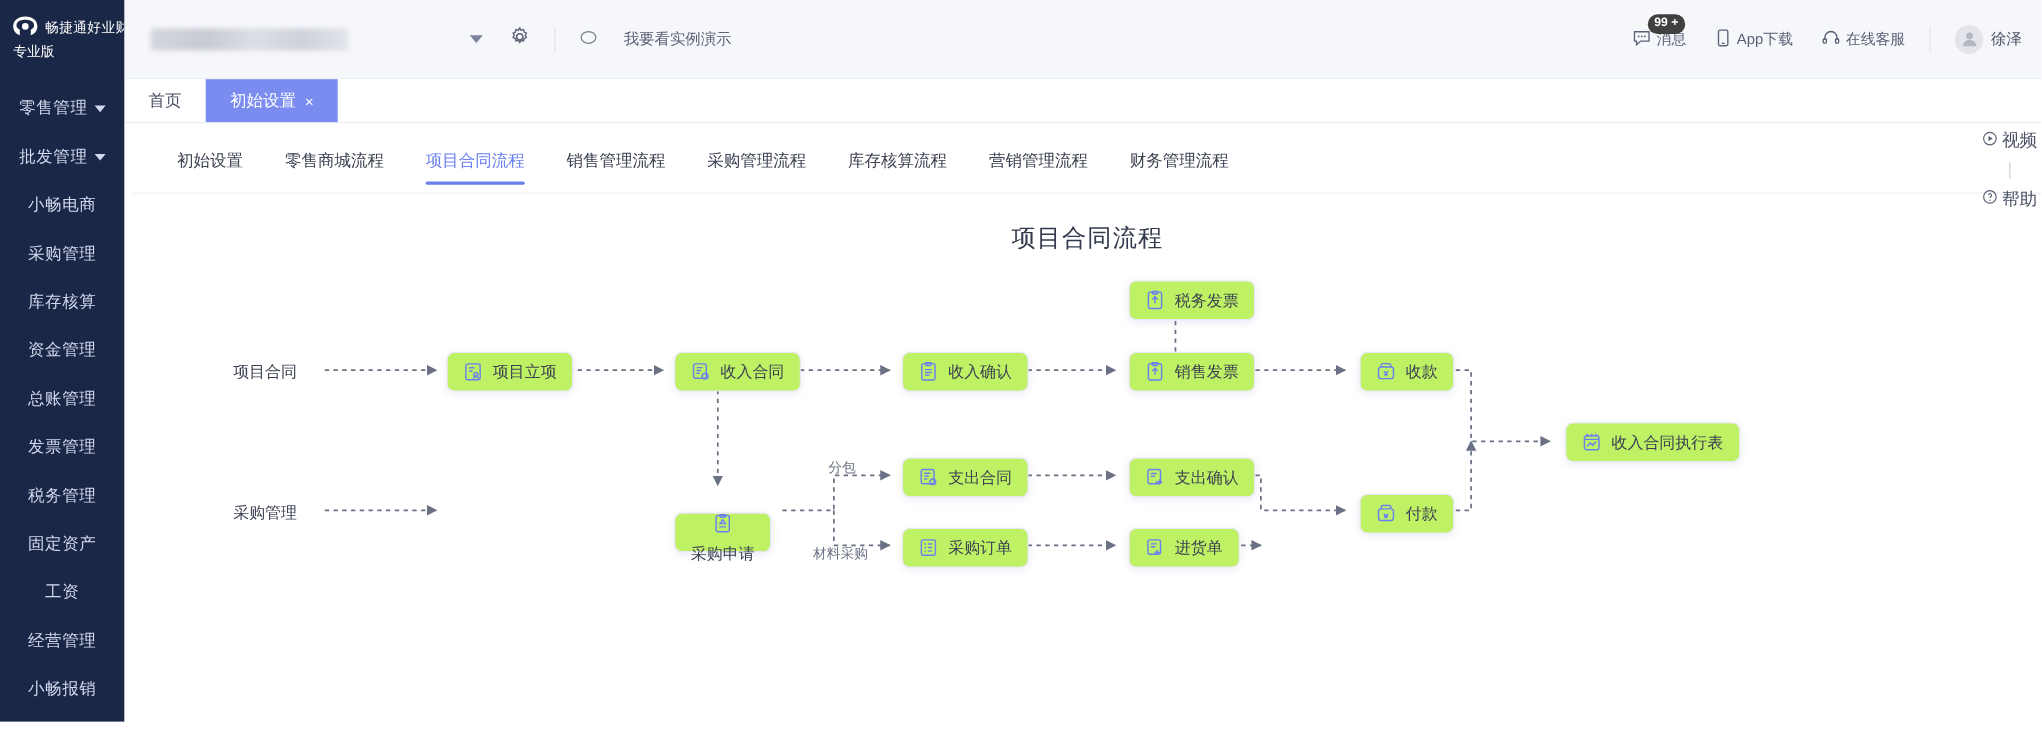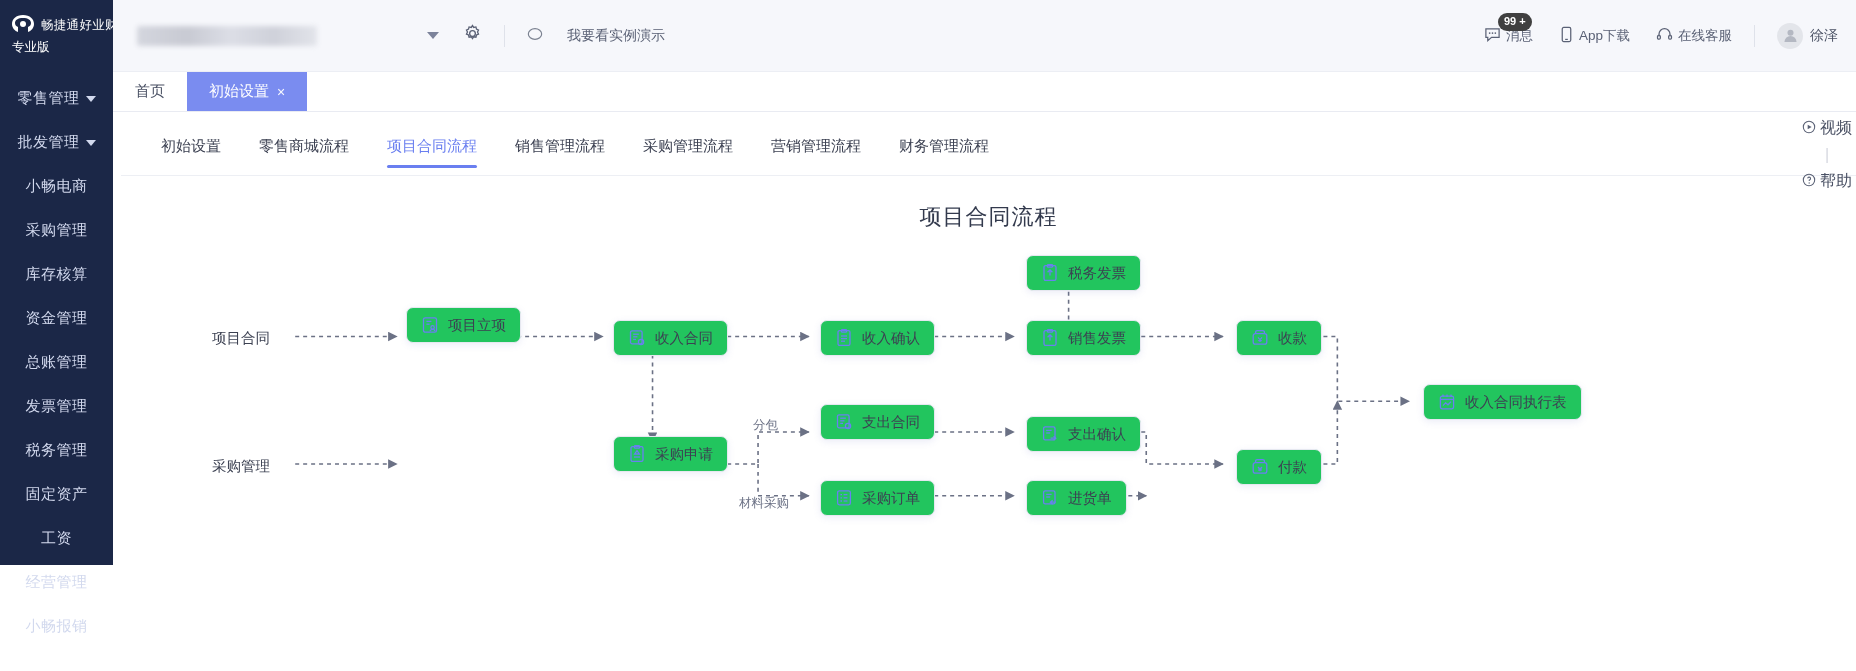--- a/index.html
+++ b/index.html
@@ -5,21 +5,21 @@
   * { box-sizing: border-box; margin: 0; padding: 0; }
   html, body {
     width: 1856px; height: 671px;
     font-family: "Liberation Sans", "DejaVu Sans", sans-serif;
     background: #ffffff; overflow: hidden;
   }
   .app { position: relative; width: 1856px; height: 671px; display: flex; }
 
   
   .sidebar {
-    width: 113px; height: 565px; background: #1b2747;
+    width: 113px; height: 656px; background: #1b2747;
     flex: 0 0 113px; position: relative;
   }
   .brand {
     height: 72px; padding: 12px 0 0 10px; position: relative;
   }
   .brand-row { display: flex; align-items: center; gap: 5px; }
   .brand-logo { width: 26px; height: 26px; flex: 0 0 26px; }
   .brand-name {
     color: #ffffff; font-size: 12.5px; letter-spacing: .3px;
     white-space: nowrap; overflow: hidden;
@@ -121,21 +121,21 @@
   .navright .sep { color: #d5d8e0; }
 
   .diagram-title {
     text-align: center; font-size: 22px; color: #333a4d; margin-top: 26px;
     letter-spacing: 1px;
   }
 
   
   .canvas { position: relative; flex: 1; }
   .node {
-    position: absolute; height: 36px; background: #22c55e;
+    position: absolute; height: 36px; background: #bef264;
     border: 1px solid #e6e8f0; border-radius: 7px;
     box-shadow: 0 2px 7px rgba(108,118,190,.13);
     display: flex; align-items: center; gap: 9px; padding: 0 14px;
     font-size: 14.5px; color: #3c4152; cursor: pointer; white-space: nowrap;
   }
   .node svg { flex: 0 0 18px; }
   .rowlabel {
     position: absolute; font-size: 14.5px; color: #3c4152; white-space: nowrap;
   }
   .edgelabel {
@@ -283,20 +283,21 @@
         </div>
       </div>
 
     <section class="content">
       <div class="navtabs" id="navtabs">
         <div class="ntab">初始设置</div>
           <div class="ntab">零售商城流程</div>
           <div class="ntab active">项目合同流程</div>
           <div class="ntab">销售管理流程</div>
           <div class="ntab">采购管理流程</div>
+          <div class="ntab">库存核算流程</div>
           <div class="ntab">营销管理流程</div>
           <div class="ntab">财务管理流程</div>
           <div class="navright">
           <span class="ri">
             <span>
               <svg width="14" height="14" viewBox="0 0 16 16" fill="none" stroke="#5a6175" stroke-width="1.2">
                 <circle cx="8" cy="8" r="6.5"></circle>
                   <path d="M6.5 5.4 L11 8 L6.5 10.6z" fill="#5a6175" stroke="none"></path>
               </svg>
             </span>
@@ -335,21 +336,21 @@
             <path d="M 175 233 H 277" fill="none" stroke="#6b7185" stroke-width="1.6" stroke-dasharray="4 4" marker-end="url(#ah)"></path>
             <path d="M 534 123 V 210" fill="none" stroke="#6b7185" stroke-width="1.6" stroke-dasharray="4 4" marker-end="url(#ah)"></path>
             <path d="M 593 233 H 640 V 201 H 691" fill="none" stroke="#6b7185" stroke-width="1.6" stroke-dasharray="4 4" marker-end="url(#ah)"></path>
             <path d="M 640 233 V 265 H 691" fill="none" stroke="#6b7185" stroke-width="1.6" stroke-dasharray="4 4" marker-end="url(#ah)"></path>
             <path d="M 801 201 H 897" fill="none" stroke="#6b7185" stroke-width="1.6" stroke-dasharray="4 4" marker-end="url(#ah)"></path>
             <path d="M 801 265 H 897" fill="none" stroke="#6b7185" stroke-width="1.6" stroke-dasharray="4 4" marker-end="url(#ah)"></path>
             <path d="M 1009 201 H 1030 V 233 H 1107" fill="none" stroke="#6b7185" stroke-width="1.6" stroke-dasharray="4 4" marker-end="url(#ah)"></path>
             <path d="M 996 265 H 1030" fill="none" stroke="#6b7185" stroke-width="1.6" stroke-dasharray="4 4" marker-end="url(#ah)"></path>
             <path d="M 1192 233 H 1222 V 170" fill="none" stroke="#6b7185" stroke-width="1.6" stroke-dasharray="4 4" marker-end="url(#ah)"></path>
           </svg>
-      <div class="node" style="left: 285px; top: 75px;">
+      <div class="node" style="left: 285px; top: 88px;">
             <svg width="18" height="18" viewBox="0 0 18 18">
               <rect x="2.5" y="1.8" width="13" height="14.4" rx="1.8" fill="none" stroke="#6a7ff0" stroke-width="1.3"></rect>
               <line x1="5.4" y1="5.4" x2="10.4" y2="5.4" fill="none" stroke="#6a7ff0" stroke-width="1.3"></line>
               <line x1="5.4" y1="8.2" x2="8.6" y2="8.2" fill="none" stroke="#6a7ff0" stroke-width="1.3"></line>
               <circle cx="11.6" cy="11.4" r="1.7" fill="none" stroke="#6a7ff0" stroke-width="1.3"></circle>
               <path d="M9 15.2 a2.8 2.8 0 0 1 5.2 0" fill="none" stroke="#6a7ff0" stroke-width="1.3"></path>
             </svg>
             <span>项目立项</span>
           </div>
           <div class="node" style="left: 492px; top: 88px;">
@@ -400,30 +401,30 @@
             <svg width="18" height="18" viewBox="0 0 18 18">
               <rect x="2.4" y="3.2" width="13.2" height="12.6" rx="1.8" fill="none" stroke="#6a7ff0" stroke-width="1.3"></rect>
               <line x1="2.4" y1="6.4" x2="15.6" y2="6.4" fill="none" stroke="#6a7ff0" stroke-width="1.3"></line>
               <line x1="5" y1="1.4" x2="5" y2="4" fill="none" stroke="#6a7ff0" stroke-width="1.3"></line>
               <line x1="9" y1="1.4" x2="9" y2="4" fill="none" stroke="#6a7ff0" stroke-width="1.3"></line>
               <line x1="13" y1="1.4" x2="13" y2="4" fill="none" stroke="#6a7ff0" stroke-width="1.3"></line>
               <path d="M5 12.6 L7.6 9.8 L10 11.8 L13 8.6" fill="none" stroke="#6a7ff0" stroke-width="1.3"></path>
             </svg>
             <span>收入合同执行表</span>
           </div>
-          <div class="node" style="left: 492px; top: 204px;">
+          <div class="node" style="left: 492px; top: 234px; flex-direction: column;">
             <svg width="18" height="18" viewBox="0 0 18 18">
               <rect x="3" y="1.6" width="12" height="14.8" rx="1.6" fill="none" stroke="#6a7ff0" stroke-width="1.3"></rect>
               <rect x="6.4" y="0.6" width="5.2" height="2.6" rx="1" fill="none" stroke="#6a7ff0" stroke-width="1.3"></rect>
               <path d="M9 5.6 L11.4 9 H6.6 z" fill="none" stroke="#6a7ff0" stroke-width="1.3"></path>
               <line x1="6" y1="12" x2="12" y2="12" fill="none" stroke="#6a7ff0" stroke-width="1.3"></line>
             </svg>
             <span>采购申请</span>
           </div>
-          <div class="node" style="left: 699px; top: 172px;">
+          <div class="node" style="left: 699px; top: 184px;">
             <svg width="18" height="18" viewBox="0 0 18 18">
               <rect x="2.5" y="1.8" width="11.6" height="13" rx="1.6" fill="none" stroke="#6a7ff0" stroke-width="1.3"></rect>
               <line x1="5.2" y1="5.2" x2="10.8" y2="5.2" fill="none" stroke="#6a7ff0" stroke-width="1.3"></line>
               <line x1="5.2" y1="7.8" x2="9.4" y2="7.8" fill="none" stroke="#6a7ff0" stroke-width="1.3"></line>
               <line x1="5.2" y1="10.4" x2="8" y2="10.4" fill="none" stroke="#6a7ff0" stroke-width="1.3"></line>
               <circle cx="13" cy="13" r="2.6" fill="none" stroke="#6a7ff0" stroke-width="1.3"></circle>
             </svg>
             <span>支出合同</span>
           </div>
           <div class="node" style="left: 699px; top: 248px;">

